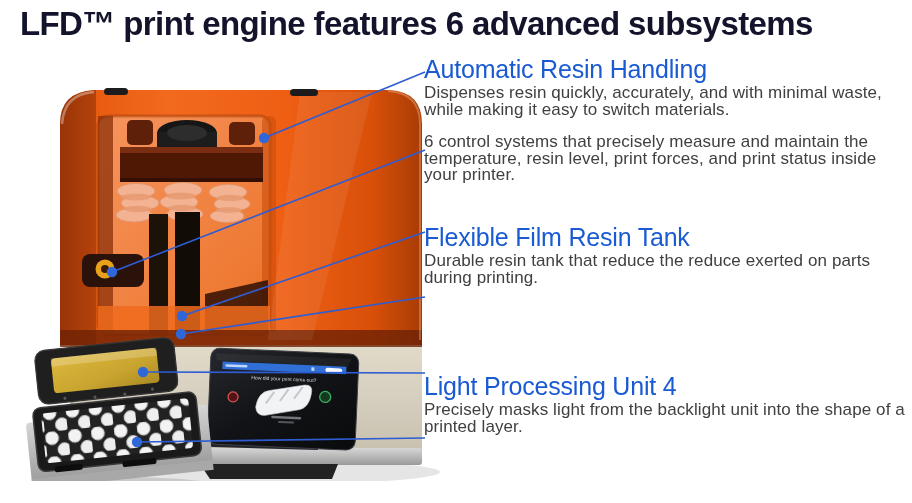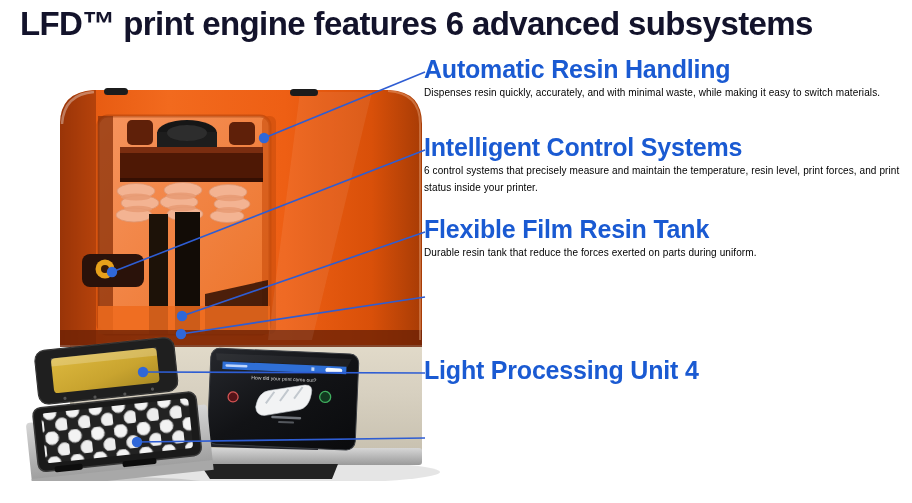--- a/index.html
+++ b/index.html
@@ -7,25 +7,25 @@
     position:relative;width:912px;height:481px;overflow:hidden;background:#ffffff;
     font-family:"Liberation Sans","DejaVu Sans",sans-serif;
   }
   #illustration{position:absolute;left:0;top:0;z-index:1;}
   #page-title{
     position:absolute;left:20px;top:4px;z-index:3;margin:0;
     font-size:33px;font-weight:bold;letter-spacing:-0.6px;color:#13132b;line-height:1.2;
   }
   .callout{position:absolute;left:424px;width:486px;z-index:3;}
   .callout h2{
-    margin:0 0 3px 0;font-size:25px;font-weight:bold;line-height:1.05;
+    margin:0 0 3px 0;font-size:25px;font-weight:normal;line-height:1.05;
     letter-spacing:-0.2px;color:#1a5ad2;
   }
   .callout p{
-    margin:0;font-size:10px;line-height:16.5px;color:#000000;letter-spacing:0.1px;
+    margin:0;font-size:17px;line-height:16.5px;color:#404040;letter-spacing:0.1px;
   }
 </style>
 </head>
 <body>
 
 <div id="stage">
 
   <h1 id="page-title">LFD™ print engine features 6 advanced subsystems</h1>
 
   <svg id="illustration" width="912" height="503" viewBox="0 0 912 503">
@@ -211,24 +211,24 @@
       <circle cx="143" cy="372" r="5.2"></circle>
       <circle cx="137" cy="442" r="5.2"></circle>
     </g>
   </svg>
 
   <div class="callout" style="top:56px">
     <h2>Automatic Resin Handling</h2>
     <p>Dispenses resin quickly, accurately, and with minimal waste, while making it easy to switch materials.</p>
   </div>
   <div class="callout" style="top:134px">
-    <h2>Intelligent Control Systems</h2>
     <p>6 control systems that precisely measure and maintain the temperature, resin level, print forces, and print status inside your printer.</p>
   </div>
-  <div class="callout" style="top:216px">
+  <div class="callout" style="top:224px">
     <h2>Flexible Film Resin Tank</h2>
-    <p>Durable resin tank that reduce the forces exerted on parts during uniform.</p>
-  </div>
-  <div class="callout" style="top:357px">
+    <p>Durable resin tank that reduce the reduce exerted on parts during printing.</p>
+  </div>
+  <div class="callout" style="top:373px">
     <h2>Light Processing Unit 4</h2>
+    <p>Precisely masks light from the backlight unit into the shape of a printed layer.</p>
   </div>
 
 </div>
 
 </body></html>

